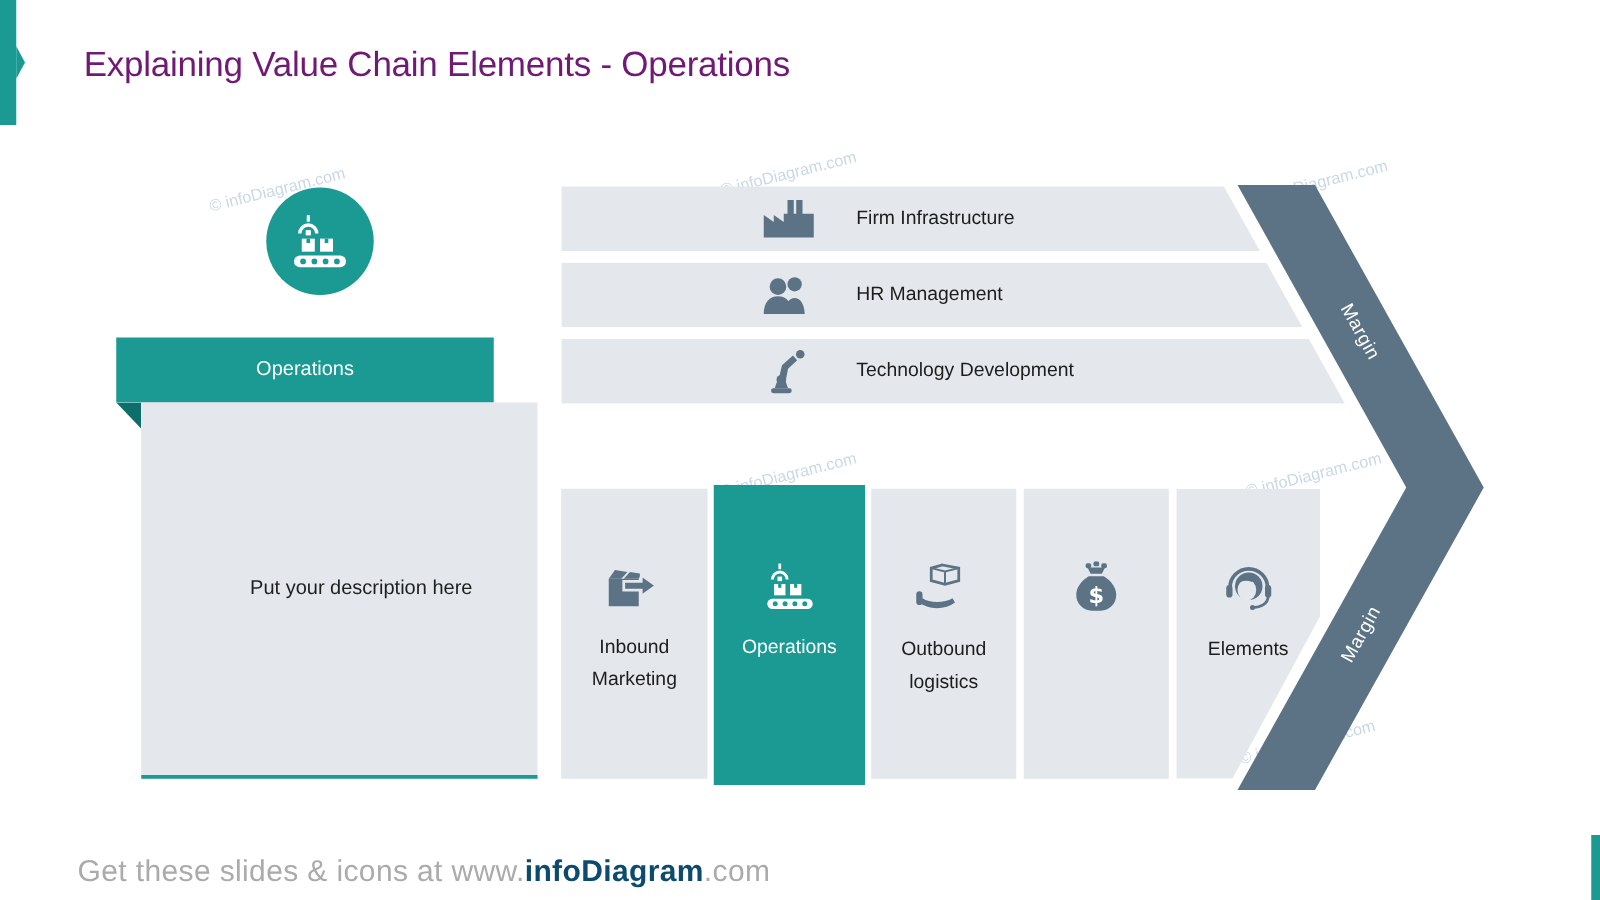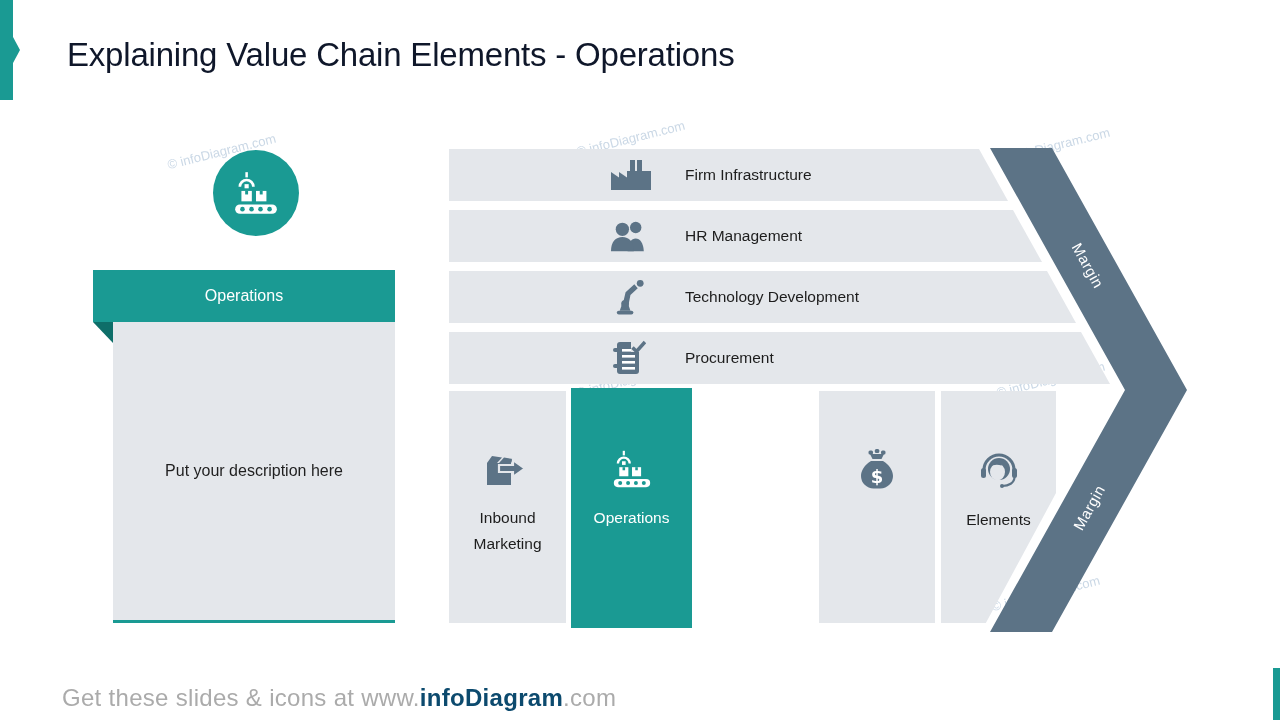--- a/index.html
+++ b/index.html
@@ -6,37 +6,37 @@
   body{font-family:"Liberation Sans", sans-serif;}
   .slide{position:relative;width:1280px;height:720px;background:#ffffff;overflow:hidden;}
 
   
   .accent-bar{position:absolute;left:0;top:0;width:13px;height:100px;background:#1A9A93;}
   .accent-chevron{position:absolute;left:13px;top:37px;width:0;height:0;
     border-left:7px solid #1A9A93;border-top:13px solid transparent;border-bottom:13px solid transparent;}
   .corner-bar{position:absolute;right:0;bottom:0;width:7px;height:52px;background:#1A9A93;}
 
   
-  .title{position:absolute;left:67px;top:36px;font-size:33px;font-weight:400;color:#0f172a;letter-spacing:-0.2px;}
+  .title{position:absolute;left:67px;top:36px;font-size:28px;font-weight:400;color:#701a75;letter-spacing:-0.2px;}
 
   
   .wm{position:absolute;font-size:13px;color:#9FB8D1;opacity:.55;transform:rotate(-14deg);white-space:nowrap;pointer-events:none;}
   .wm1{left:166px;top:144px;} .wm2{left:575px;top:131px;} .wm3{left:1000px;top:138px;}
   .wm4{left:575px;top:372px;} .wm5{left:995px;top:372px;} .wm6{left:990px;top:586px;}
 
   
   .circle-icon{position:absolute;left:213px;top:150px;width:86px;height:86px;border-radius:50%;
     background:#1A9A93;display:flex;align-items:center;justify-content:center;}
   .panel-header{position:absolute;left:93px;top:270px;width:302px;height:52px;background:#1A9A93;
     color:#ffffff;font-size:16px;display:flex;align-items:center;justify-content:center;}
   .panel-fold{position:absolute;left:93px;top:322px;width:20px;height:21px;background:#0E6E69;
     clip-path:polygon(0 0,100% 0,100% 100%);}
   .panel-body{position:absolute;left:113px;top:322px;width:282px;height:298px;background:#E4E7EB;
     border-bottom:3px solid #1A9A93;display:flex;align-items:center;justify-content:center;
-    font-size:16px;color:#1f1f1f;}
+    font-size:16px;color:#1f1f1f;padding-left:35px;}
 
   
   .band-svg{position:absolute;left:0;top:0;z-index:0;}
   .margin-label{position:absolute;z-index:2;color:#ffffff;font-size:15px;letter-spacing:.5px;width:80px;text-align:center;}
   .margin-top{left:1048px;top:257px;transform:rotate(61deg);}
   .margin-bottom{left:1049px;top:499px;transform:rotate(-61deg);}
 
   
   .srow{position:absolute;left:449px;background:#E4E7EB;height:52px;z-index:1;}
   .srow .row-icon{position:absolute;left:161px;top:50%;transform:translateY(-50%);display:flex;}
@@ -146,36 +146,20 @@
         <path d="M13 27 l3-13 9-8 3.5 4 -7.5 7 -2 10 z"></path>
         <circle cx="15.5" cy="26" r="4"></circle>
         <path d="M10 33 l2.5-7 h6 l2.5 7 z"></path>
         <rect x="7" y="33" width="17" height="4" rx="2"></rect>
       </g>
         </svg>
     </span>
     <span class="row-label">Technology Development</span>
   </div>
 
-  <div class="srow srow4">
-    <span class="row-icon icon">
-      <svg width="36" height="38" viewBox="0 0 36 38">
-        <rect fill="#5C7386" x="7" y="3" width="22" height="32" rx="3"></rect>
-        <rect fill="#5C7386" x="3" y="9" width="6" height="4" rx="2"></rect>
-        <rect fill="#5C7386" x="3" y="25" width="6" height="4" rx="2"></rect>
-        <rect fill="#ffffff" x="12" y="10" width="9" height="2.6"></rect>
-        <rect fill="#ffffff" x="12" y="16" width="13" height="2.6"></rect>
-        <rect fill="#ffffff" x="12" y="22" width="13" height="2.6"></rect>
-        <rect fill="#ffffff" x="12" y="28" width="13" height="2.6"></rect>
-        <polygon fill="#E4E7EB" points="21,0 36,0 36,13 21,13"></polygon>
-        <path stroke="#5C7386" stroke-width="3.5" fill="none" d="M22.5 8.5 l4 4 L35 3"></path>
-      </svg>
-    </span>
-    <span class="row-label">Procurement</span>
-  </div>
 
   <div class="pcol pcol1">
     <span class="icon">
       <svg width="46" height="40" viewBox="0 0 46 40">
           <g fill="#5C7386">
         <path d="M2 14 h24 v22 H2 z"></path>
         <path d="M2 14 L7 7 l10 1.5 -5 5.5 z"></path>
         <path d="M14 14 l5-5.5 9 1.5 L26 14 z"></path>
         <path d="M14 16 h14 v-5 l12 8.5 -12 8.5 v-5 H14 z" stroke="#E4E7EB" stroke-width="2.2"></path>
       </g>
@@ -199,20 +183,31 @@
             <rect fill="#1A9A93" x="27.6" y="20" width="2.8" height="3.4"></rect>
           <rect x="13.8" y="2" width="2.4" height="5"></rect>
           <path fill="none" stroke="#ffffff" stroke-width="2.6" d="M8.5 16 a6.5 6.5 0 0 1 13 0"></path>
           <rect x="13" y="13.5" width="4" height="4"></rect>
         </g>
       </svg>
     </span>
     <span class="col-label">Operations</span>
   </div>
 
+  <div class="pcol pcol3">
+    <span class="icon">
+      <svg width="46" height="42" viewBox="0 0 46 42">
+        <path fill="none" stroke="#5C7386" stroke-width="2.2" d="M22 3 l13 2.5 v10 L24 18.5 l-11-3 V5.5 z"></path>
+        <path fill="none" stroke="#5C7386" stroke-width="1.6" d="M13 5.5 l11 2.6 11-2.6 M24 8.1 V18.5"></path>
+        <path fill="#5C7386" d="M2 32 c5 4 10 5.5 15.5 5.5 5.5 0 10.5-1.5 14.5-4.5 l-2-3.5 c-3.5 2-7.5 3-12.5 3 -4.5 0-8.5-1-11.5-3 z"></path>
+        <rect fill="#5C7386" x="1" y="24" width="5" height="11" rx="2.5"></rect>
+      </svg>
+    </span>
+    <span class="col-label">Outbound logistics</span>
+  </div>
 
   <div class="pcol pcol4">
     <span class="icon">
       <svg width="40" height="44" viewBox="0 0 40 44">
           <g fill="#5C7386">
         <path d="M14 12 C7.5 16 4 21.5 4 27 a12.5 12.5 0 0 0 12.5 12.5 h7 A12.5 12.5 0 0 0 36 27 c0-5.5-3.5-11-10-15 z"></path>
         <path d="M13 5 h14 l-2.5 5 h-9 z"></path>
         <rect x="11.5" y="1.5" width="4.5" height="4" rx="1.5"></rect>
         <rect x="24" y="1.5" width="4.5" height="4" rx="1.5"></rect>
         <rect x="17.8" y="0" width="4.5" height="4" rx="1.5"></rect>

